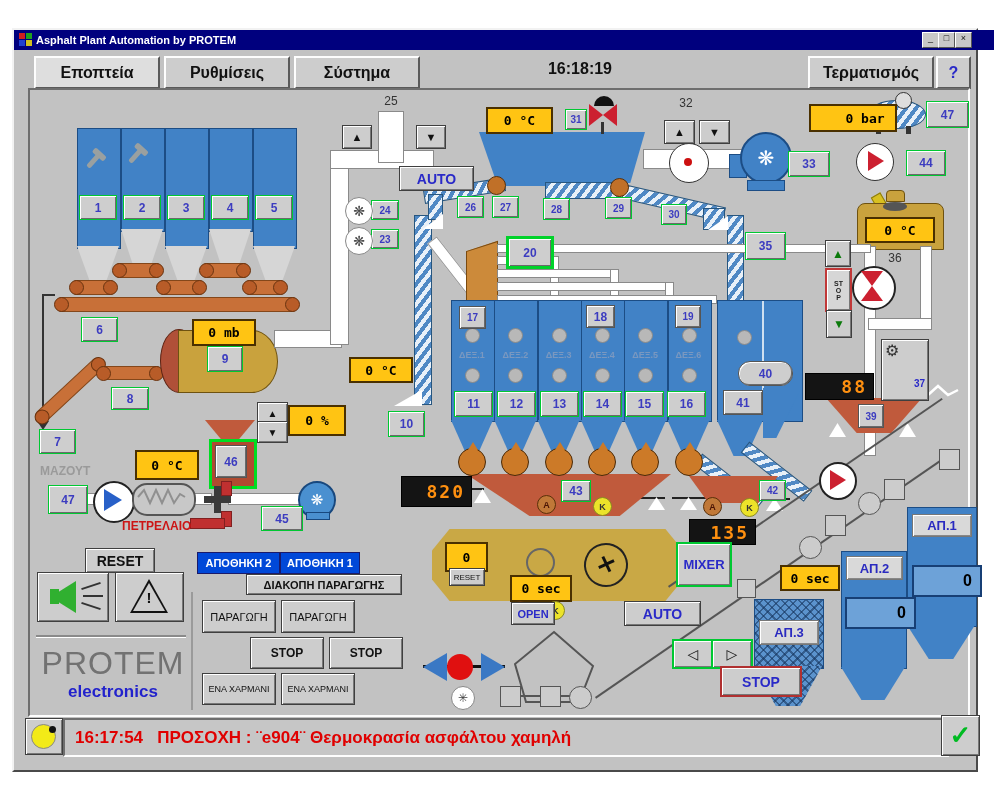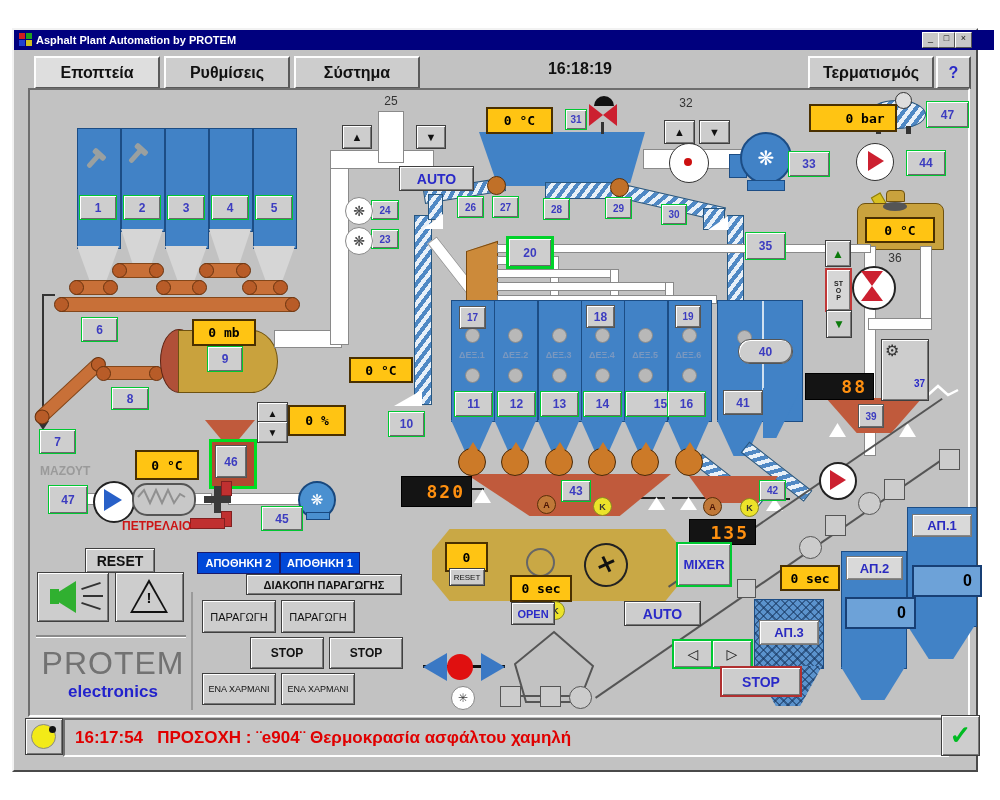--- a/index.html
+++ b/index.html
@@ -375,39 +375,39 @@
       <div class="abs badge" style="left: 255px; top: 195px; width: 36px; height: 23px;">5</div>
       <div class="abs badge" style="left: 81px; top: 317px; width: 35px; height: 23px;">6</div>
       <div class="abs badge" style="left: 39px; top: 429px; width: 35px; height: 23px;">7</div>
       <div class="abs badge" style="left: 111px; top: 387px; width: 36px; height: 21px;">8</div>
       <div class="abs badge" style="left: 207px; top: 346px; width: 34px; height: 24px;">9</div>
       <div class="abs badge" style="left: 388px; top: 411px; width: 35px; height: 24px;">10</div>
       <div class="abs badge" style="left: 454px; top: 391px; width: 37px; height: 24px;">11</div>
       <div class="abs badge" style="left: 497px; top: 391px; width: 37px; height: 24px;">12</div>
       <div class="abs badge" style="left: 540px; top: 391px; width: 37px; height: 24px;">13</div>
       <div class="abs badge" style="left: 583px; top: 391px; width: 37px; height: 24px;">14</div>
-      <div class="abs badge" style="left: 625px; top: 391px; width: 37px; height: 24px; padding-left: 16px;">15</div>
+      <div class="abs badge" style="left: 625px; top: 391px; width: 37px; height: 24px;">15</div>
       <div class="abs badge" style="left: 667px; top: 391px; width: 37px; height: 24px;">16</div>
       <div class="abs badge plain" style="left: 459px; top: 306px; width: 25px; height: 21px; font-size: 10px;">17</div>
       <div class="abs badge plain" style="left: 586px; top: 305px; width: 27px; height: 21px;">18</div>
       <div class="abs badge plain" style="left: 675px; top: 305px; width: 24px; height: 21px; font-size: 10px;">19</div>
       <div class="abs badge g2" style="left: 506px; top: 236px; width: 42px; height: 27px;">20</div>
       <div class="abs badge" style="left: 371px; top: 200px; width: 26px; height: 18px; font-size: 10px;">24</div>
       <div class="abs badge" style="left: 371px; top: 229px; width: 26px; height: 18px; font-size: 10px;">23</div>
       <div class="abs badge" style="left: 457px; top: 196px; width: 25px; height: 20px; font-size: 10px;">26</div>
       <div class="abs badge" style="left: 492px; top: 196px; width: 25px; height: 20px; font-size: 10px;">27</div>
       <div class="abs badge" style="left: 543px; top: 198px; width: 25px; height: 20px; font-size: 10px;">28</div>
       <div class="abs badge" style="left: 605px; top: 197px; width: 25px; height: 20px; font-size: 10px;">29</div>
       <div class="abs badge" style="left: 661px; top: 204px; width: 24px; height: 19px; font-size: 10px;">30</div>
       <div class="abs badge" style="left: 565px; top: 109px; width: 20px; height: 19px; font-size: 10px;">31</div>
       <div class="abs badge" style="left: 788px; top: 151px; width: 40px; height: 24px;">33</div>
       <div class="abs badge" style="left: 926px; top: 101px; width: 41px; height: 25px;">47</div>
       <div class="abs badge" style="left: 745px; top: 232px; width: 39px; height: 26px;">35</div>
       <div class="abs badge plain" style="left: 858px; top: 404px; width: 24px; height: 22px; font-size: 10px;">39</div>
-      <div class="abs badge plain" style="left: 738px; top: 339px; width: 53px; height: 23px; border-radius: 12px;">40</div>
+      <div class="abs badge plain" style="left: 738px; top: 361px; width: 53px; height: 23px; border-radius: 12px;">40</div>
       <div class="abs badge plain" style="left: 723px; top: 390px; width: 38px; height: 23px;">41</div>
       <div class="abs badge" style="left: 719px; top: 480px; width: 25px; height: 19px; font-size: 10px; margin-left: 40px;">42</div>
       <div class="abs badge" style="left: 561px; top: 480px; width: 28px; height: 20px;">43</div>
       <div class="abs badge" style="left: 906px; top: 150px; width: 38px; height: 24px;">44</div>
       <div class="abs badge" style="left: 261px; top: 506px; width: 40px; height: 23px;">45</div>
       <div class="abs badge plain" style="left: 215px; top: 445px; width: 30px; height: 31px;">46</div>
       <div class="abs badge" style="left: 48px; top: 485px; width: 38px; height: 27px;">47</div>
       <div class="abs amber" style="left: 486px; top: 107px; width: 63px; height: 23px;">0 °C</div>
       <div class="abs amber" style="left: 809px; top: 104px; width: 60px; height: 24px; padding-left: 24px;">0 bar</div>
       <div class="abs amber" style="left: 865px; top: 217px; width: 66px; height: 22px;">0 °C</div>

